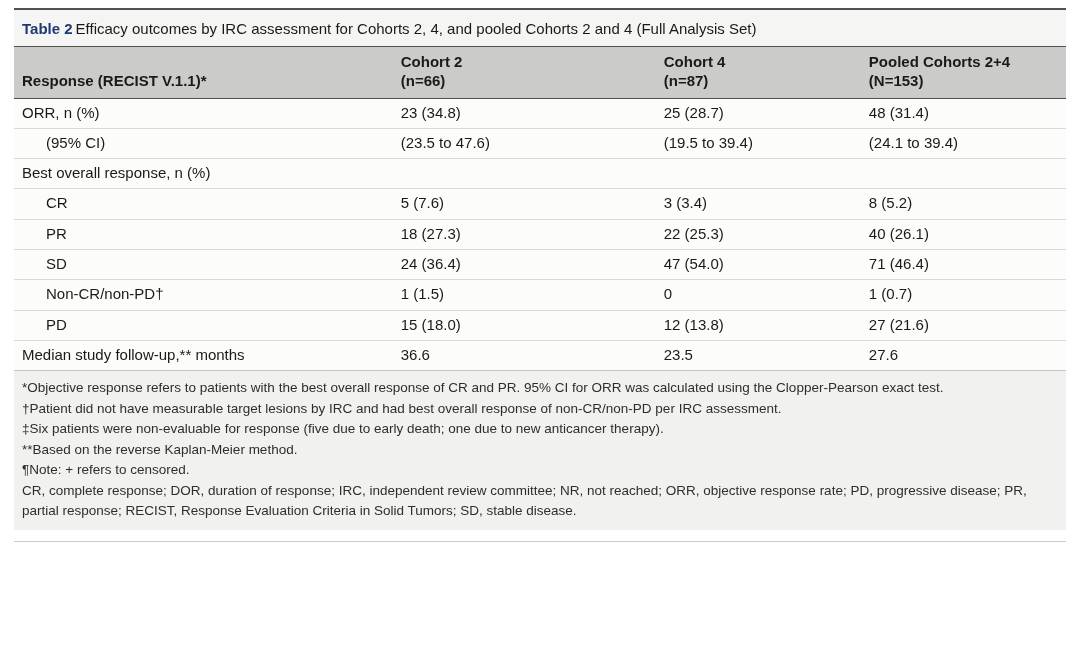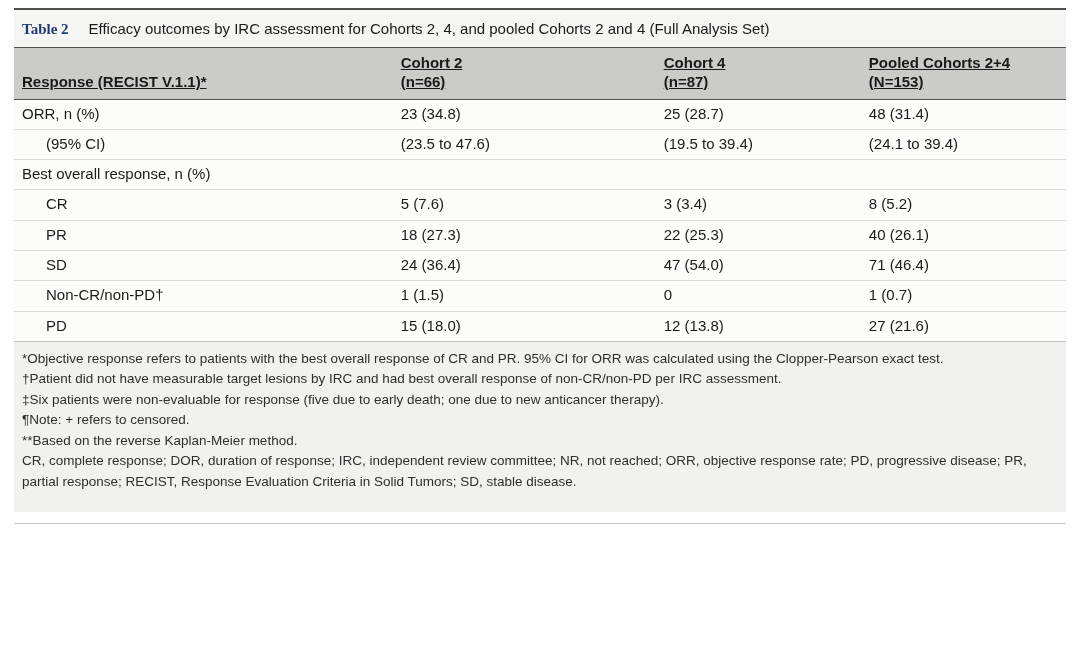--- a/index.html
+++ b/index.html
@@ -23,56 +23,54 @@
   }
   .caption{
     background:var(--caption-bg);
     padding:10px 8px 9px 8px;
     font-size:15px;
     border-bottom:1.5px solid var(--rule-dark);
   }
   .cap-label{
     color:var(--caption-label);
     font-weight:bold;
-    margin-right:20px;
-    font-family:Liberation Serif, serif;
+    margin-right:3px;
   }
   table.tbl{
     width:100%;
     border-collapse:collapse;
     table-layout:fixed;
     background:#fcfcfb;
     font-size:15px;
   }
   table.tbl col.c-label{width:36%;}
   table.tbl col.c-v1{width:25%;}
   table.tbl col.c-v2{width:19.5%;}
   table.tbl col.c-v3{width:19.5%;}
   thead th{
     background:var(--header-bg);
     text-align:left;
     font-weight:bold;
     vertical-align:bottom;
     padding:6px 8px 7px 8px;
     border-bottom:1.5px solid var(--rule-dark);
     line-height:1.25;
-    text-decoration:underline;
   }
   tbody td{
     padding:5px 8px 6px 8px;
     border-top:1px solid var(--row-divider);
     line-height:1.22;
     vertical-align:top;
   }
   tbody tr:first-child td{border-top:none;margin-top:25px;}
   td.lbl.indent{padding-left:32px;}
   .footnotes{
     background:var(--footnote-bg);
     border-top:1px solid #c4c4c2;
-    padding:7px 8px 20px 8px;
+    padding:7px 8px 8px 8px;
     font-size:13.5px;
     line-height:1.52;
     color:#2e2e2e;
   }
   .bottom-rule{
     margin:11px 0 0 0;
     border-top:1px solid #c9c9c7;
     height:0;
   }
 </style>
@@ -152,25 +150,31 @@
           <td>1 (1.5)</td>
           <td>0</td>
           <td>1 (0.7)</td>
         </tr>
         <tr>
           <td class="lbl indent">PD</td>
           <td>15 (18.0)</td>
           <td>12 (13.8)</td>
           <td>27 (21.6)</td>
         </tr>
+        <tr>
+          <td class="lbl">Median study follow-up,** months</td>
+          <td>36.6</td>
+          <td>23.5</td>
+          <td>27.6</td>
+        </tr>
       </tbody>
   </table>
 
   <div class="footnotes" id="footnotes">
       <p>*Objective response refers to patients with the best overall response of CR and PR. 95% CI for ORR was calculated using the Clopper-Pearson exact test.</p>
       <p>†Patient did not have measurable target lesions by IRC and had best overall response of non-CR/non-PD per IRC assessment.</p>
       <p>‡Six patients were non-evaluable for response (five due to early death; one due to new anticancer therapy).</p>
+      <p>**Based on the reverse Kaplan-Meier method.</p>
       <p>¶Note: + refers to censored.</p>
-      <p>**Based on the reverse Kaplan-Meier method.</p>
       <p>CR, complete response; DOR, duration of response; IRC, independent review committee; NR, not reached; ORR, objective response rate; PD, progressive disease; PR, partial response; RECIST, Response Evaluation Criteria in Solid Tumors; SD, stable disease.</p>
     </div>
   <div class="bottom-rule"></div>
 </div>
 
 </body></html>

